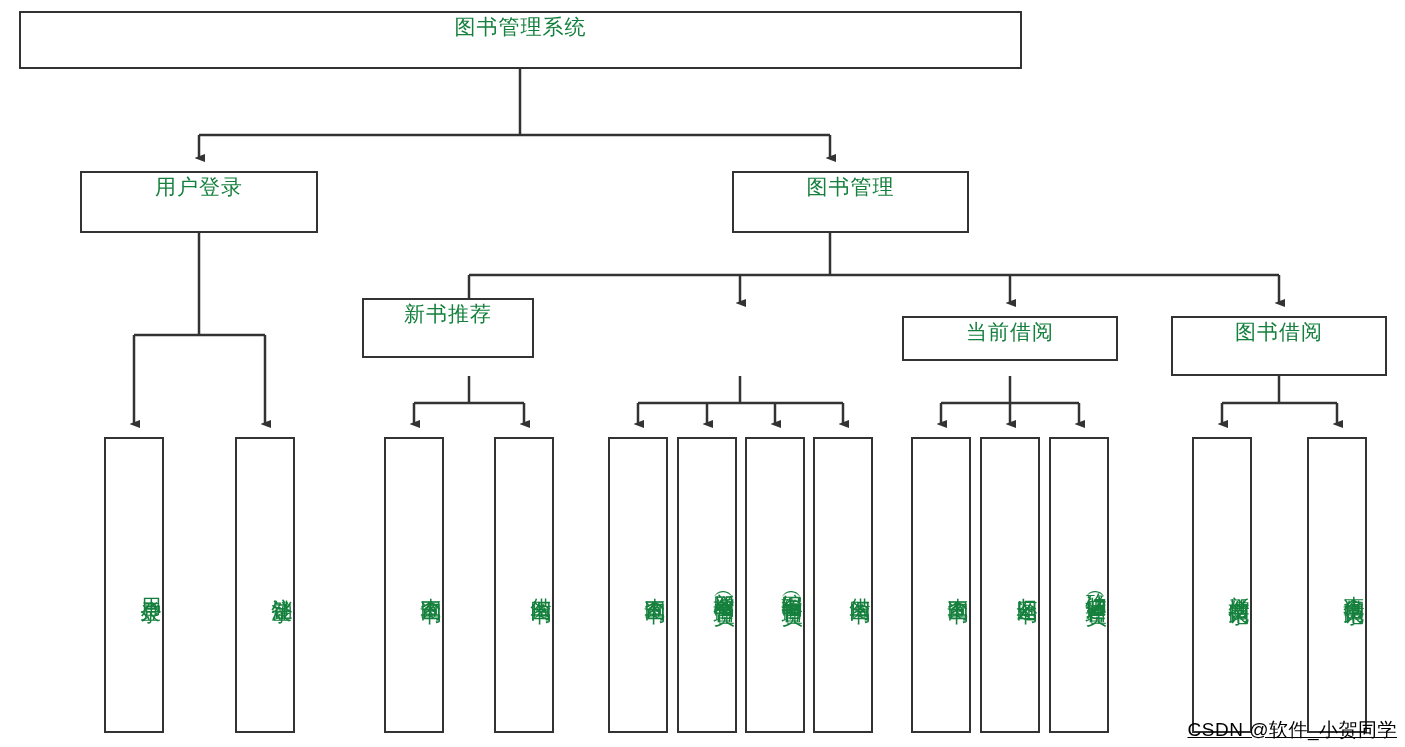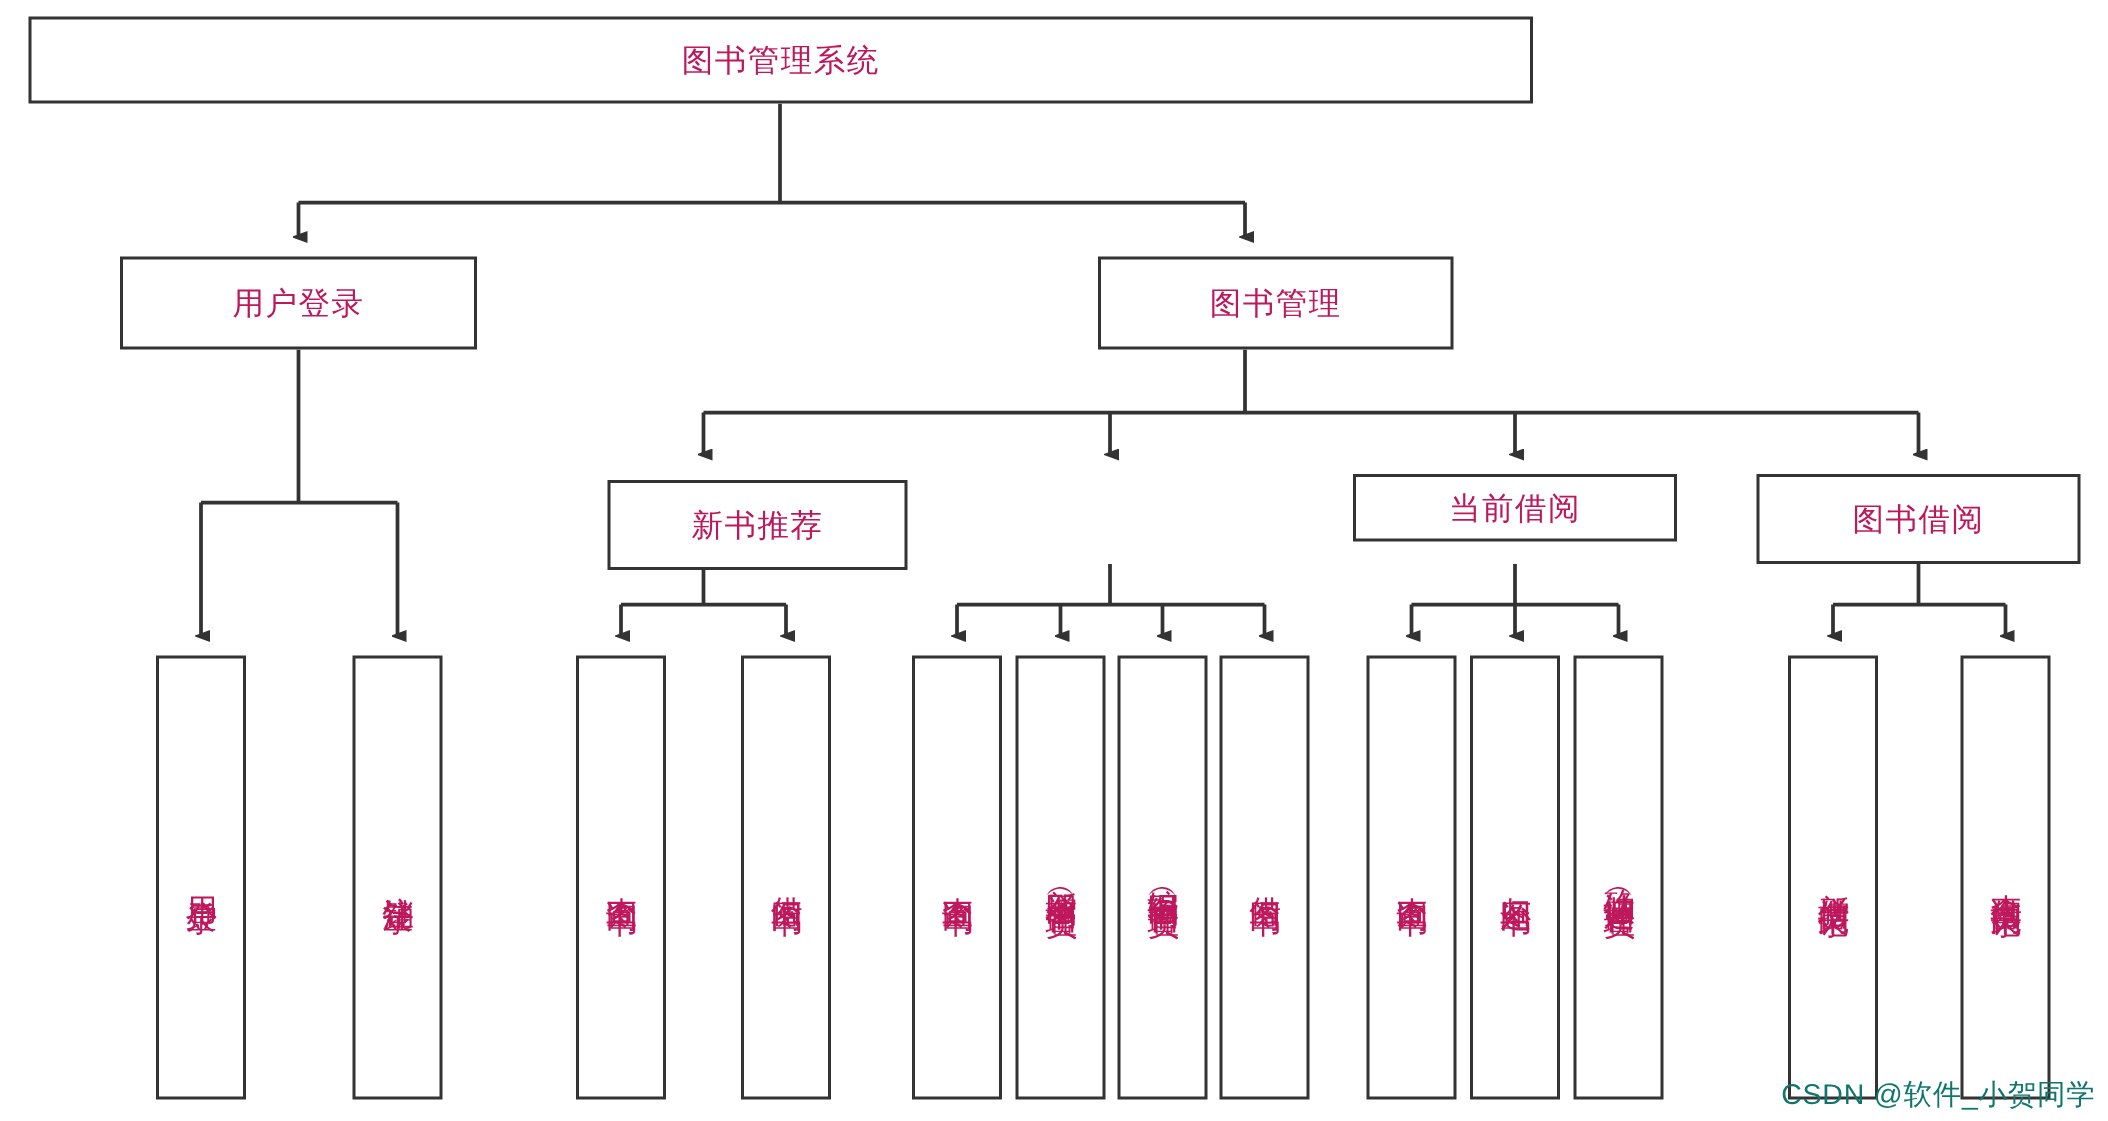--- a/index.html
+++ b/index.html
@@ -16,23 +16,23 @@
     height: 747px;
     background: #ffffff;
     overflow: hidden;
   }
   .node {
     position: absolute;
     box-sizing: border-box;
     border: 2px solid #333333;
     background: #ffffff;
     display: flex;
-    align-items: center;
+    align-items: flex-start;
     justify-content: center;
-    color: #be185d;
+    color: #15803d;
   }
   .node.horiz {
     font-size: 21px;
     letter-spacing: 1px;
   }
   .node.vert {
     writing-mode: vertical-rl;
     text-orientation: upright;
     font-size: 21px;
     letter-spacing: 2px;
@@ -52,23 +52,24 @@
     top: 0;
     width: 1405px;
     height: 747px;
     pointer-events: none;
   }
   .watermark {
     position: absolute;
     right: 8px;
     bottom: 4px;
     font-size: 19px;
-    color: #0f766e;
+    color: #000000;
     white-space: nowrap;
     letter-spacing: 0.5px;
+    text-decoration: underline;
   }
 </style>
 </head>
 <body>
 
 <div id="canvas">
 
   <svg class="links" viewBox="0 0 1405 747">
     <defs>
       <marker id="arrow" markerWidth="10" markerHeight="10" refX="4" refY="6" orient="auto" markerUnits="userSpaceOnUse">
@@ -126,21 +127,21 @@
     <span>图书管理系统</span>
   </div>
 
   <div class="node horiz" style="left:80px; top:171px; width:238px; height:62px;">
     <span>用户登录</span>
   </div>
   <div class="node horiz" style="left:711px; top:171px; width:237px; height:62px;margin-left:21px;">
     <span>图书管理</span>
   </div>
 
-  <div class="node horiz" style="left:362px; top:320px; width:200px; height:60px;margin-left:43px;">
+  <div class="node horiz" style="left:362px; top:298px; width:172px; height:60px;">
     <span>新书推荐</span>
   </div>
   <div class="node horiz" style="left:902px; top:316px; width:216px; height:45px;">
     <span>当前借阅</span>
   </div>
   <div class="node horiz" style="left:1171px; top:316px; width:216px; height:60px;">
     <span>图书借阅</span>
   </div>
 
   <div class="node vert" style="left:104px; top:437px; width:60px; height:296px;">

